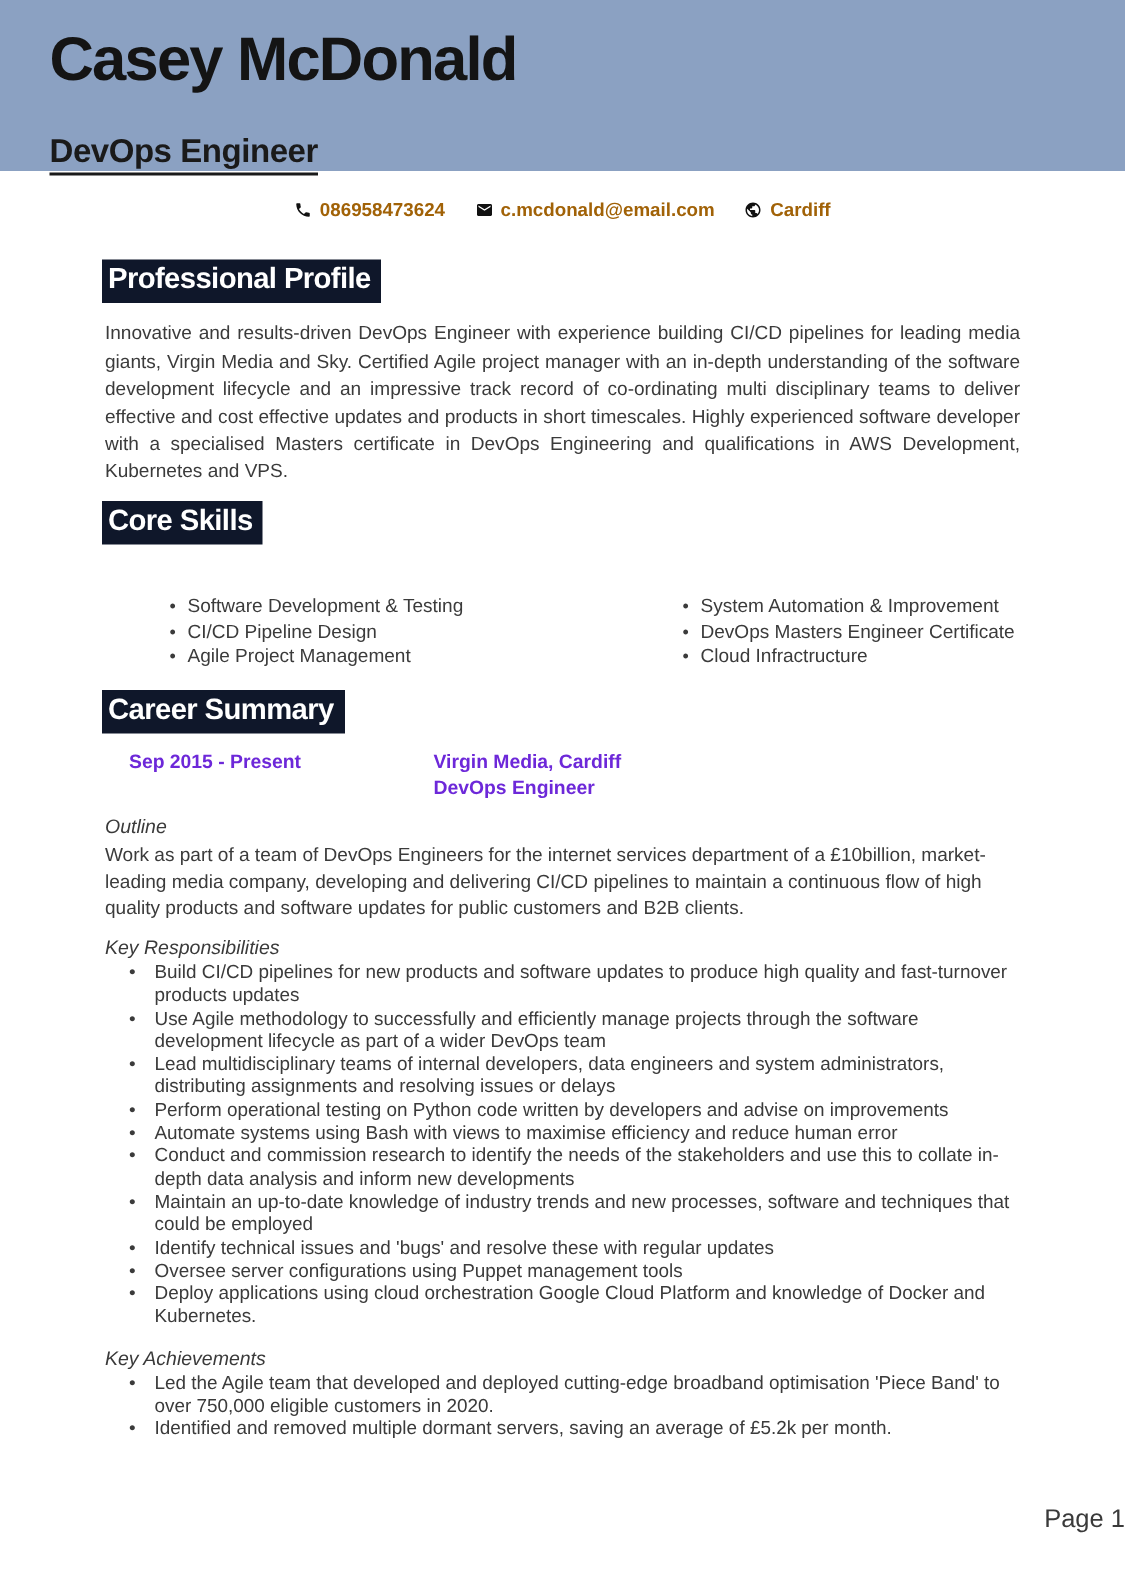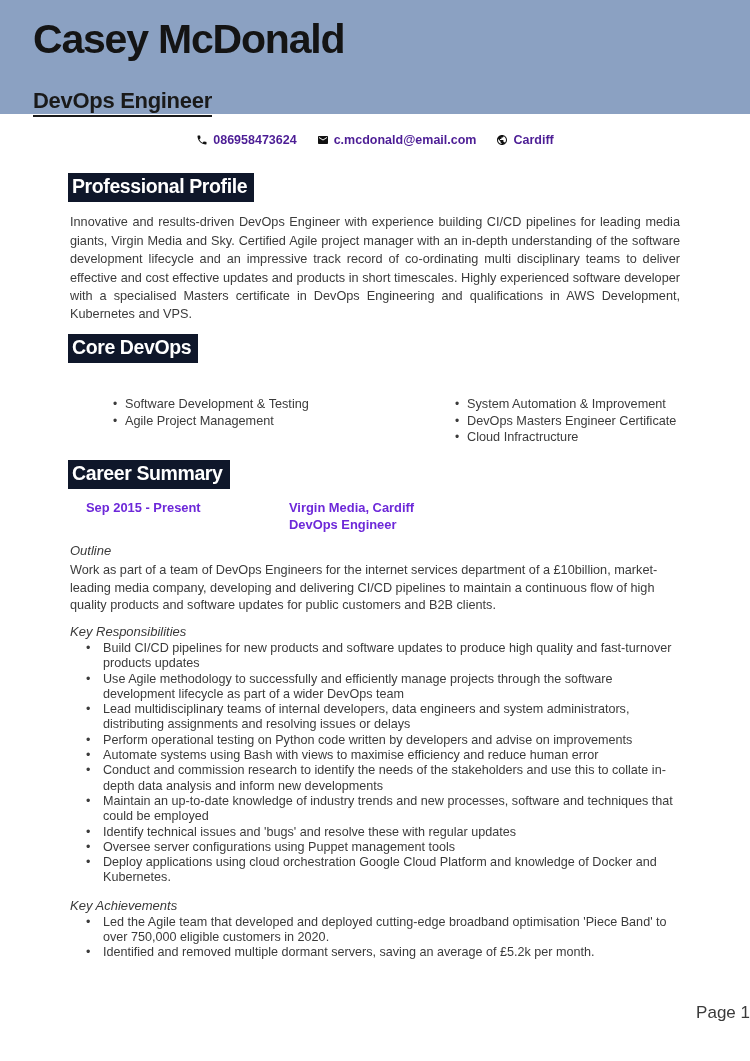--- a/index.html
+++ b/index.html
@@ -43,21 +43,21 @@
     justify-content:center;
     align-items:center;
     gap:20px;
   }
   .contact-item {
     display:flex;
     align-items:center;
     gap:5px;
     font-size:12.5px;
     font-weight:700;
-    color:#4c1d95;
+    color:#a16207;
   }
   .contact-item svg { width:12px; height:12px; fill:#111111; flex:none; }
   
   .content { padding:0 70px; }
   .section-heading {
     display:inline-block;
     background:#0f172a;
     color:#ffffff;
     font-size:19.5px;
     font-weight:700;
@@ -164,25 +164,26 @@
         </svg>
       <span>Cardiff</span>
     </div>
   </div>
 
   <div class="content">
 
     <h2 class="section-heading mt-profile">Professional Profile</h2>
     <p class="profile-text">Innovative and results-driven DevOps Engineer with experience building CI/CD pipelines for leading media giants, Virgin Media and Sky. Certified Agile project manager with an in-depth understanding of the software development lifecycle and an impressive track record of co-ordinating multi disciplinary teams to deliver effective and cost effective updates and products in short timescales. Highly experienced software developer with a specialised Masters certificate in DevOps Engineering and qualifications in AWS Development, Kubernetes and VPS.</p>
 
-    <h2 class="section-heading mt-skills">Core DevOps</h2>
+    <h2 class="section-heading mt-skills">Core Skills</h2>
     <div class="skills">
       <div class="skills-col">
         <ul>
           <li>Software Development &amp; Testing</li>
+          <li>CI/CD Pipeline Design</li>
           <li>Agile Project Management</li>
         </ul>
       </div>
       <div class="skills-col">
         <ul>
           <li>System Automation &amp; Improvement</li>
           <li>DevOps Masters Engineer Certificate</li>
           <li>Cloud Infractructure</li>
         </ul>
       </div>

